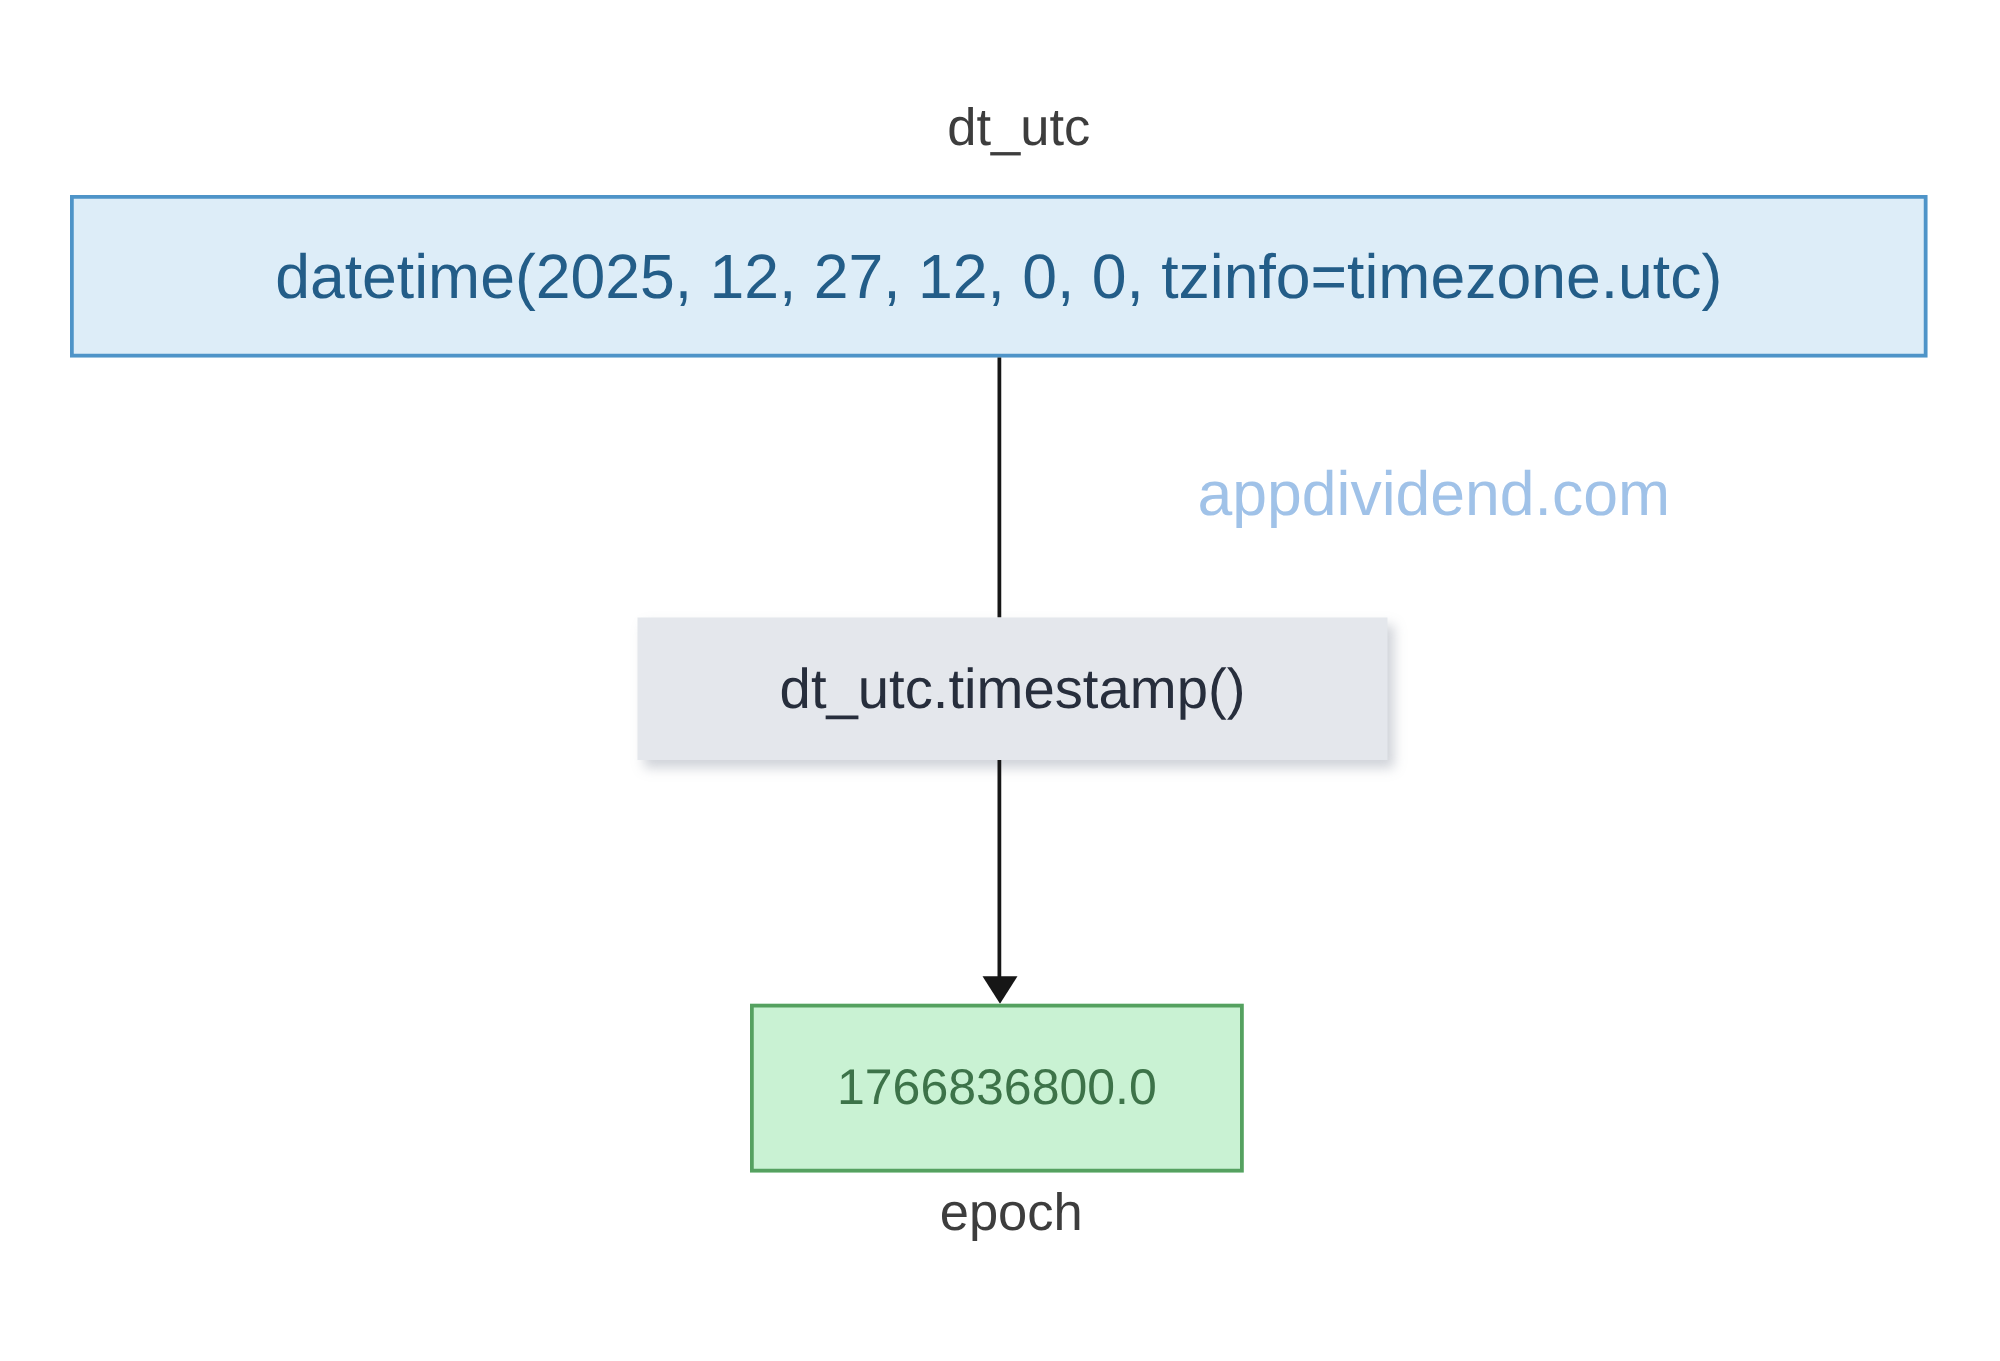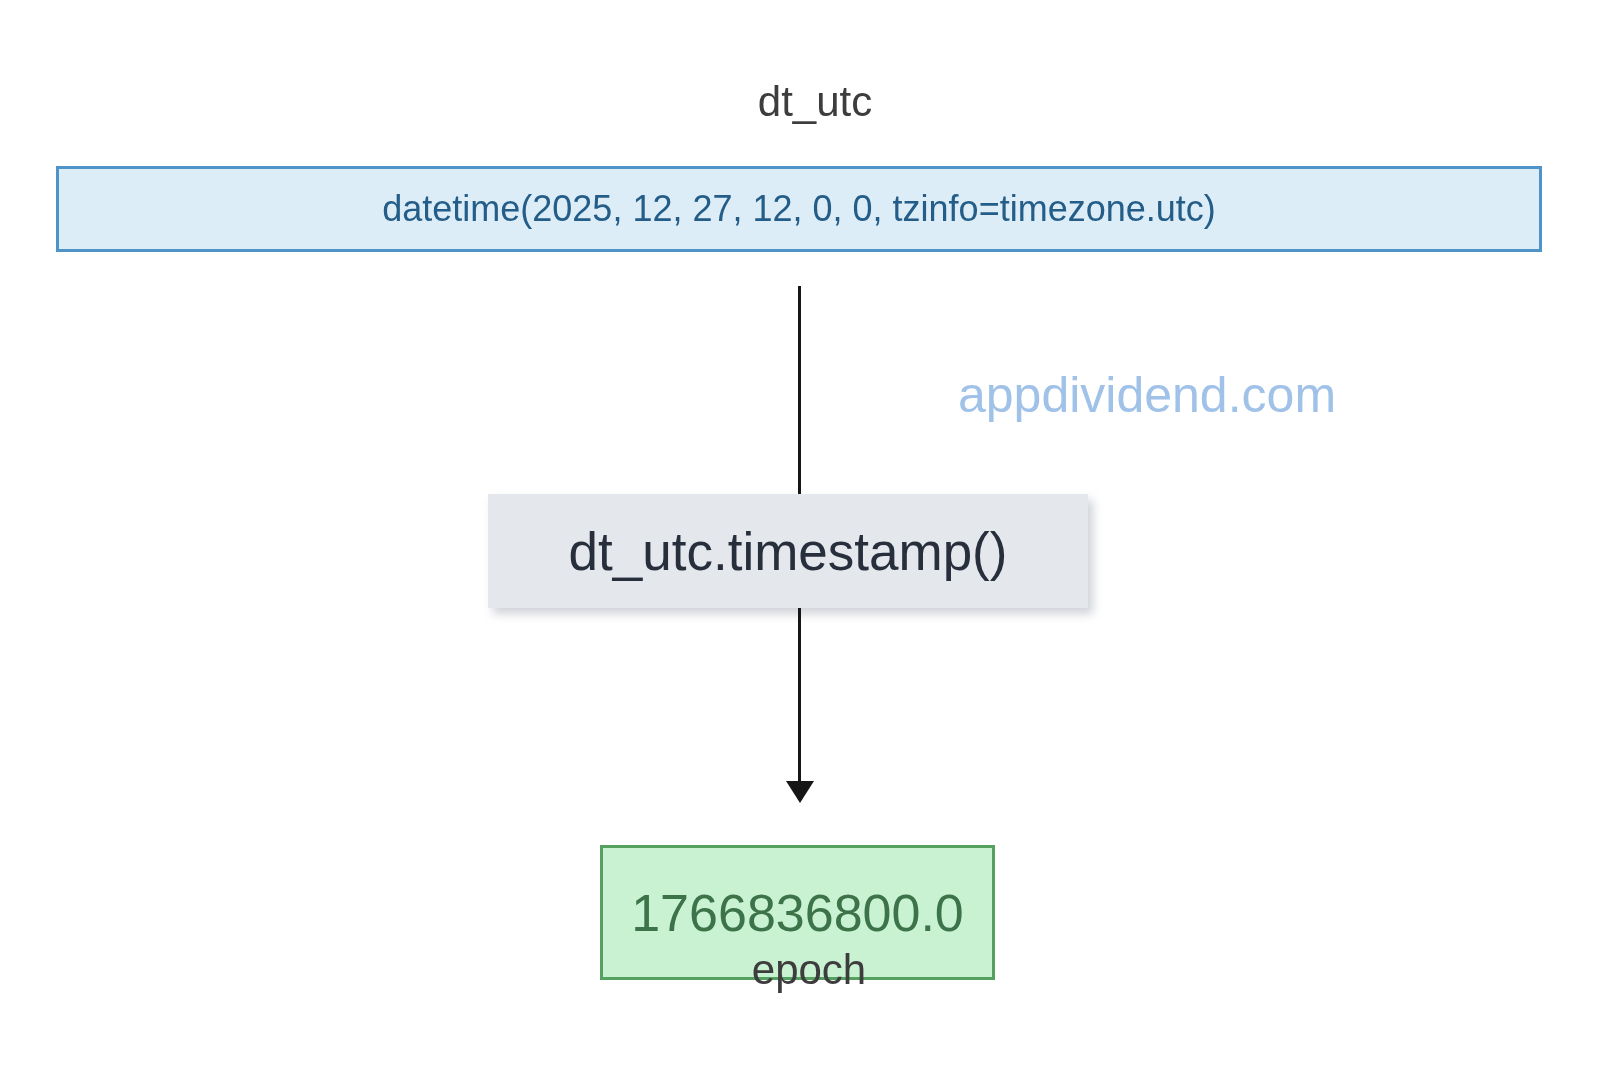--- a/index.html
+++ b/index.html
@@ -36,48 +36,47 @@
   .node {
     position: absolute;
     display: flex;
     align-items: center;
     justify-content: center;
     white-space: nowrap;
     box-sizing: border-box;
   }
   .node-datetime {
     left: 56px;
-    top: 166px;
+    top: 156px;
     width: 1486px;
-    height: 86px;
+    height: 130px;
     background: var(--datetime_fill, #ddedf8);
     border: 3px solid var(--datetime_border, #4e94c8);
     color: var(--datetime_text, #235d88);
-    font-size: 36px;
+    font-size: 50px;
   }
   .node-method {
-    left: 488px;
+    left: 510px;
     top: 494px;
     width: 600px;
     height: 114px;
     background: var(--method_fill, #e4e7ec);
     color: var(--method_text, #272e3c);
-    font-size: 53px;
+    font-size: 45px;
     box-shadow: 5px 6px 9px rgba(120, 130, 145, 0.35);
   }
   .node-result {
     left: 600px;
     top: 803px;
     width: 395px;
     height: 135px;
     background: var(--result_fill, #c9f2d3);
     border: 3px solid var(--result_border, #55a160);
     color: var(--result_text, #3d7349);
-    font-size: 52px;
-    margin-top: 42px;
+    font-size: 40px;
   }
   .edge-line {
     position: absolute;
     width: 3px;
     background: var(--arrow_color, #161616);
   }
   .edge-1 {
     left: 798px;
     top: 286px;
     height: 208px;

